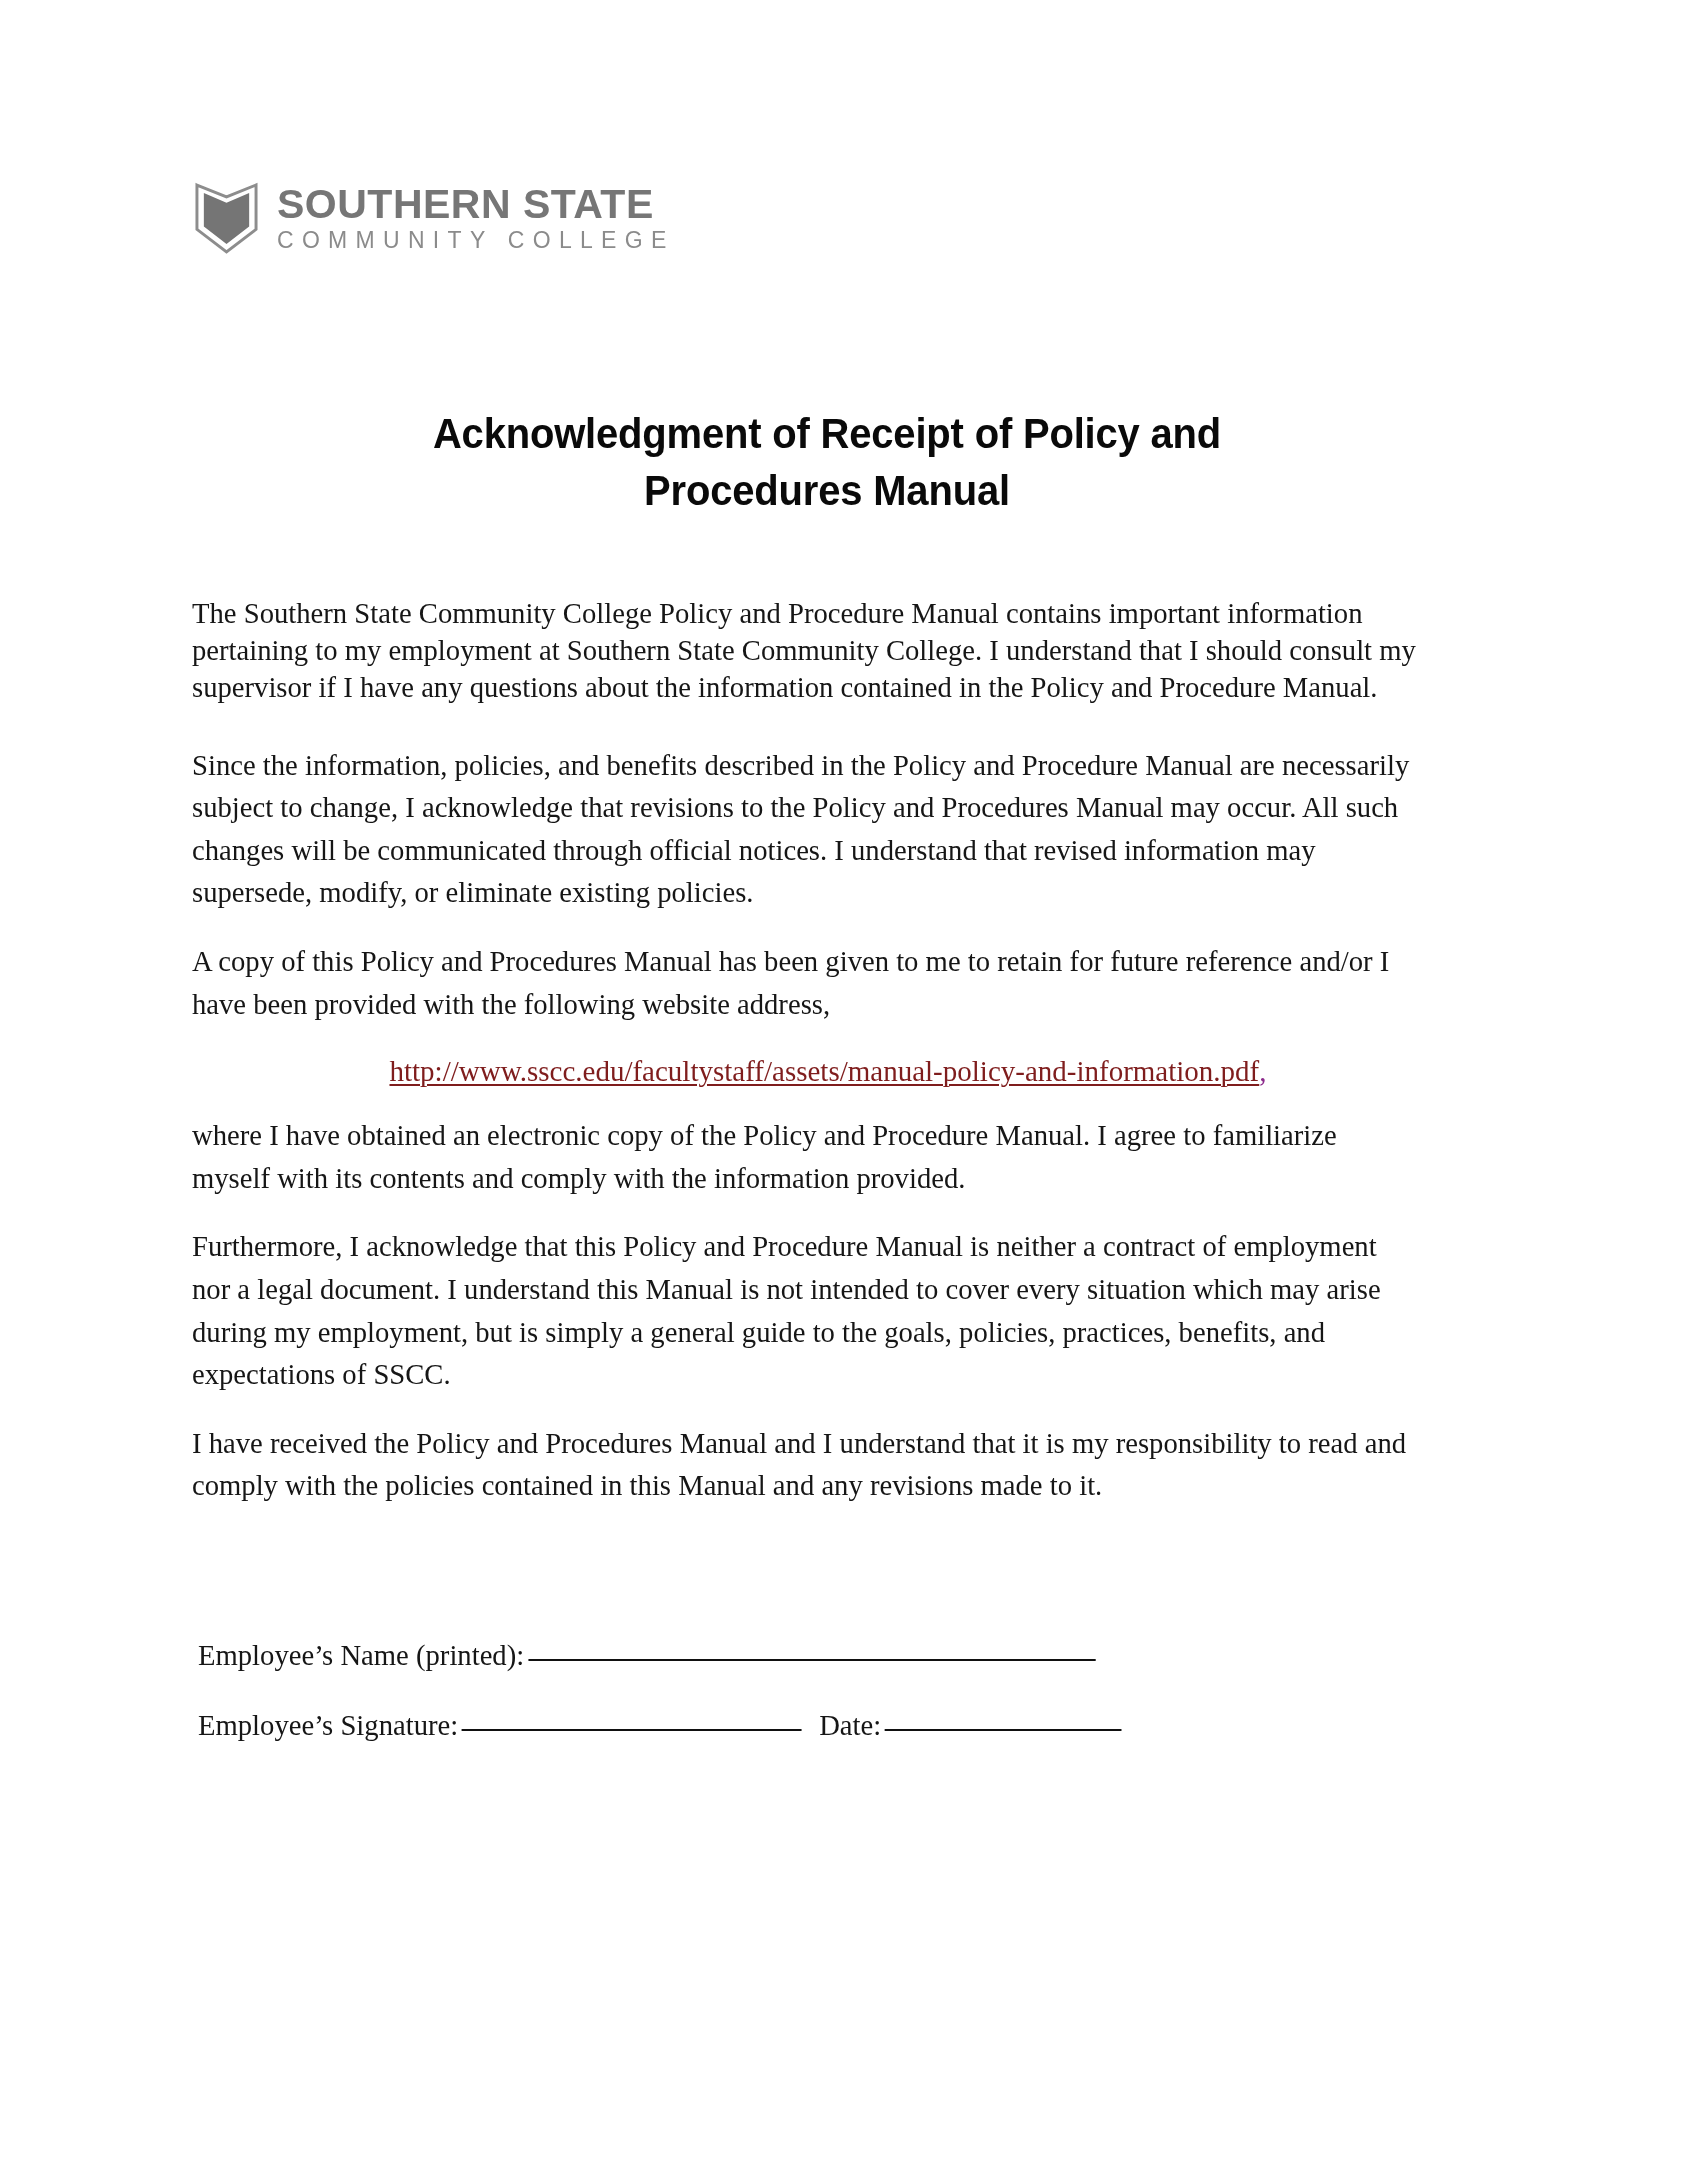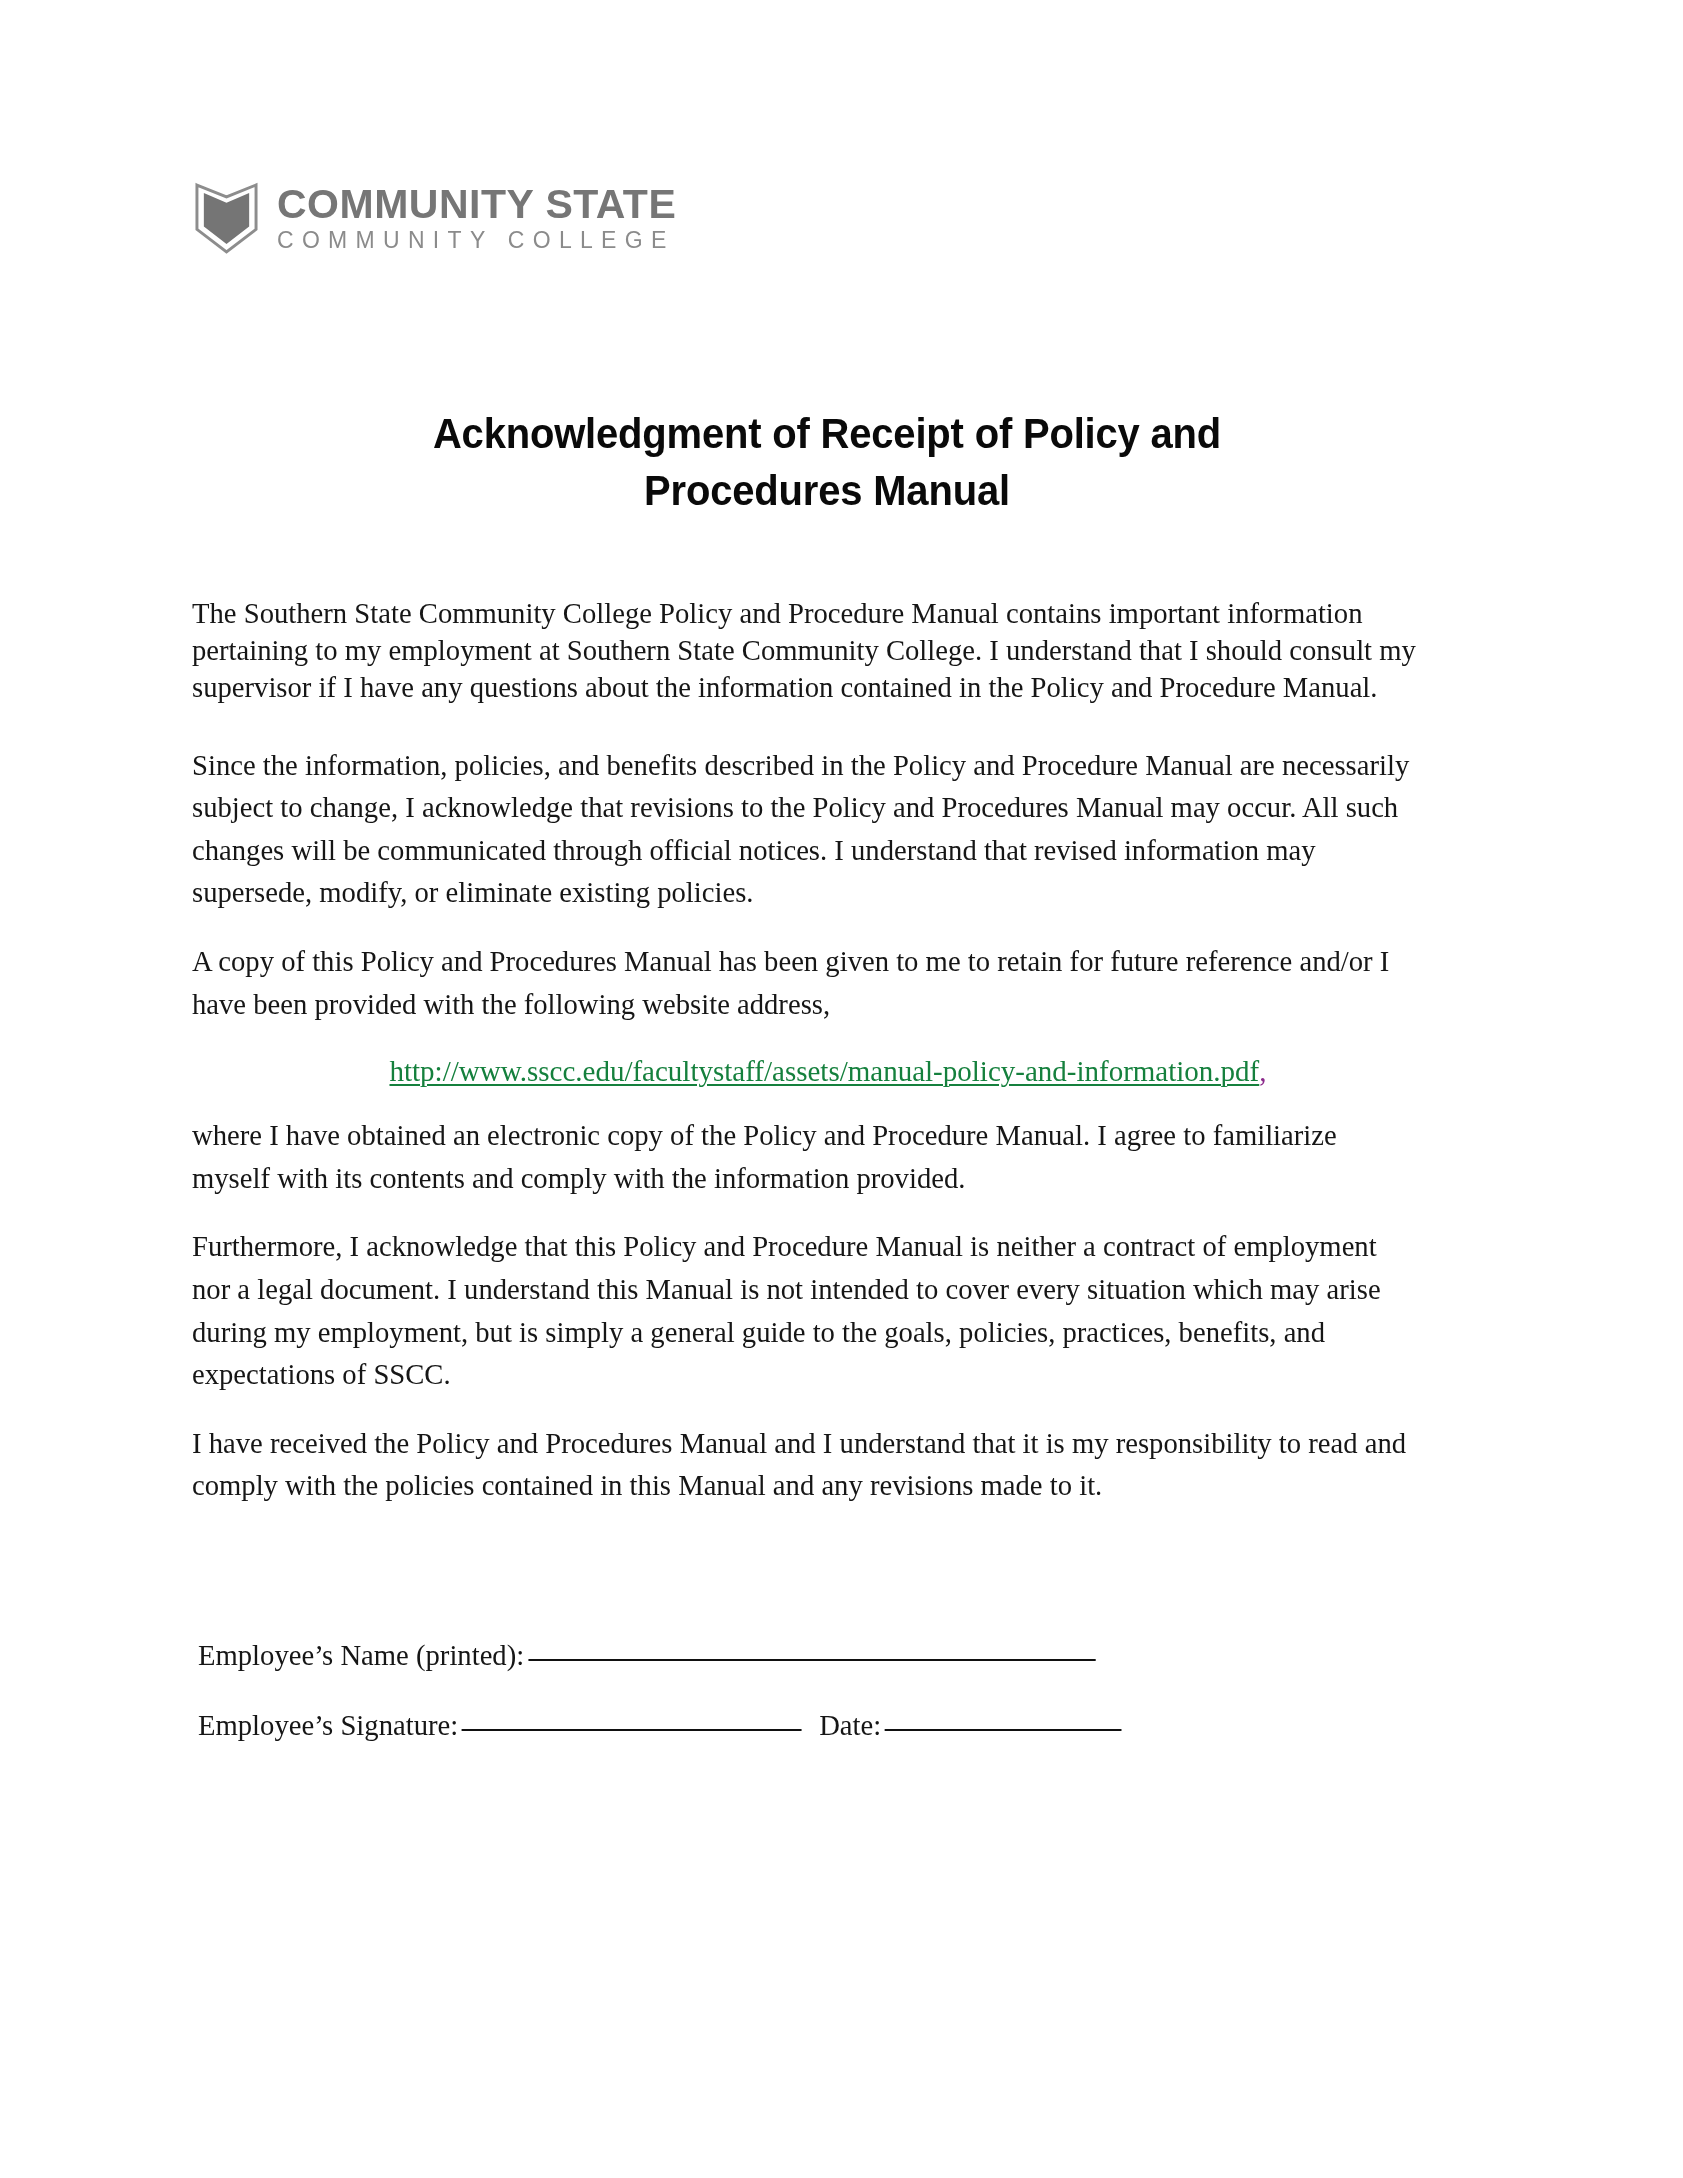--- a/index.html
+++ b/index.html
@@ -109,21 +109,21 @@
   .url-line {
     text-align: center;
     width: 1272px;
     margin: 0 0 22px 0;
     font-family: "Liberation Serif", serif;
     font-size: 29px;
     line-height: 1.42;
     color: #8c2a8c;
   }
   .url-link {
-    color: #15803d;
+    color: #7f1d1d;
     text-decoration: underline;
     text-underline-offset: 3px;
     text-decoration-thickness: 1.5px;
     cursor: pointer;
   }
   .url-comma { color: #8c2a8c; }
 
   
   .sig-block {
     position: absolute;
@@ -155,21 +155,21 @@
 <div class="page">
 
   <div class="masthead">
     <div class="logo-mark">
       <svg viewBox="0 0 66 74" width="65" height="73" aria-hidden="true">
         <path d="M3 3 L33 15 L63 3 L63 48 L33 71 L3 48 Z" fill="none" stroke="#8d8d8d" stroke-width="3"></path>
         <path d="M10 11 L33 21 L56 11 L56 45 L33 63 L10 45 Z" fill="#757575"></path>
       </svg>
     </div>
     <div class="logo-words">
-      <div class="logo-line1">COMMUNITY STATE</div>
+      <div class="logo-line1">SOUTHERN STATE</div>
       <div class="logo-line2">COMMUNITY COLLEGE</div>
     </div>
   </div>
 
   <h1 class="doc-title">Acknowledgment of Receipt of Policy and Procedures Manual</h1>
 
   <div class="body-area">
 
     <p class="para tight">The Southern State Community College Policy and Procedure Manual contains important information pertaining to my employment at Southern State Community College. I understand that I should consult my supervisor if I have any questions about the information contained in the Policy and Procedure Manual.</p>
 

